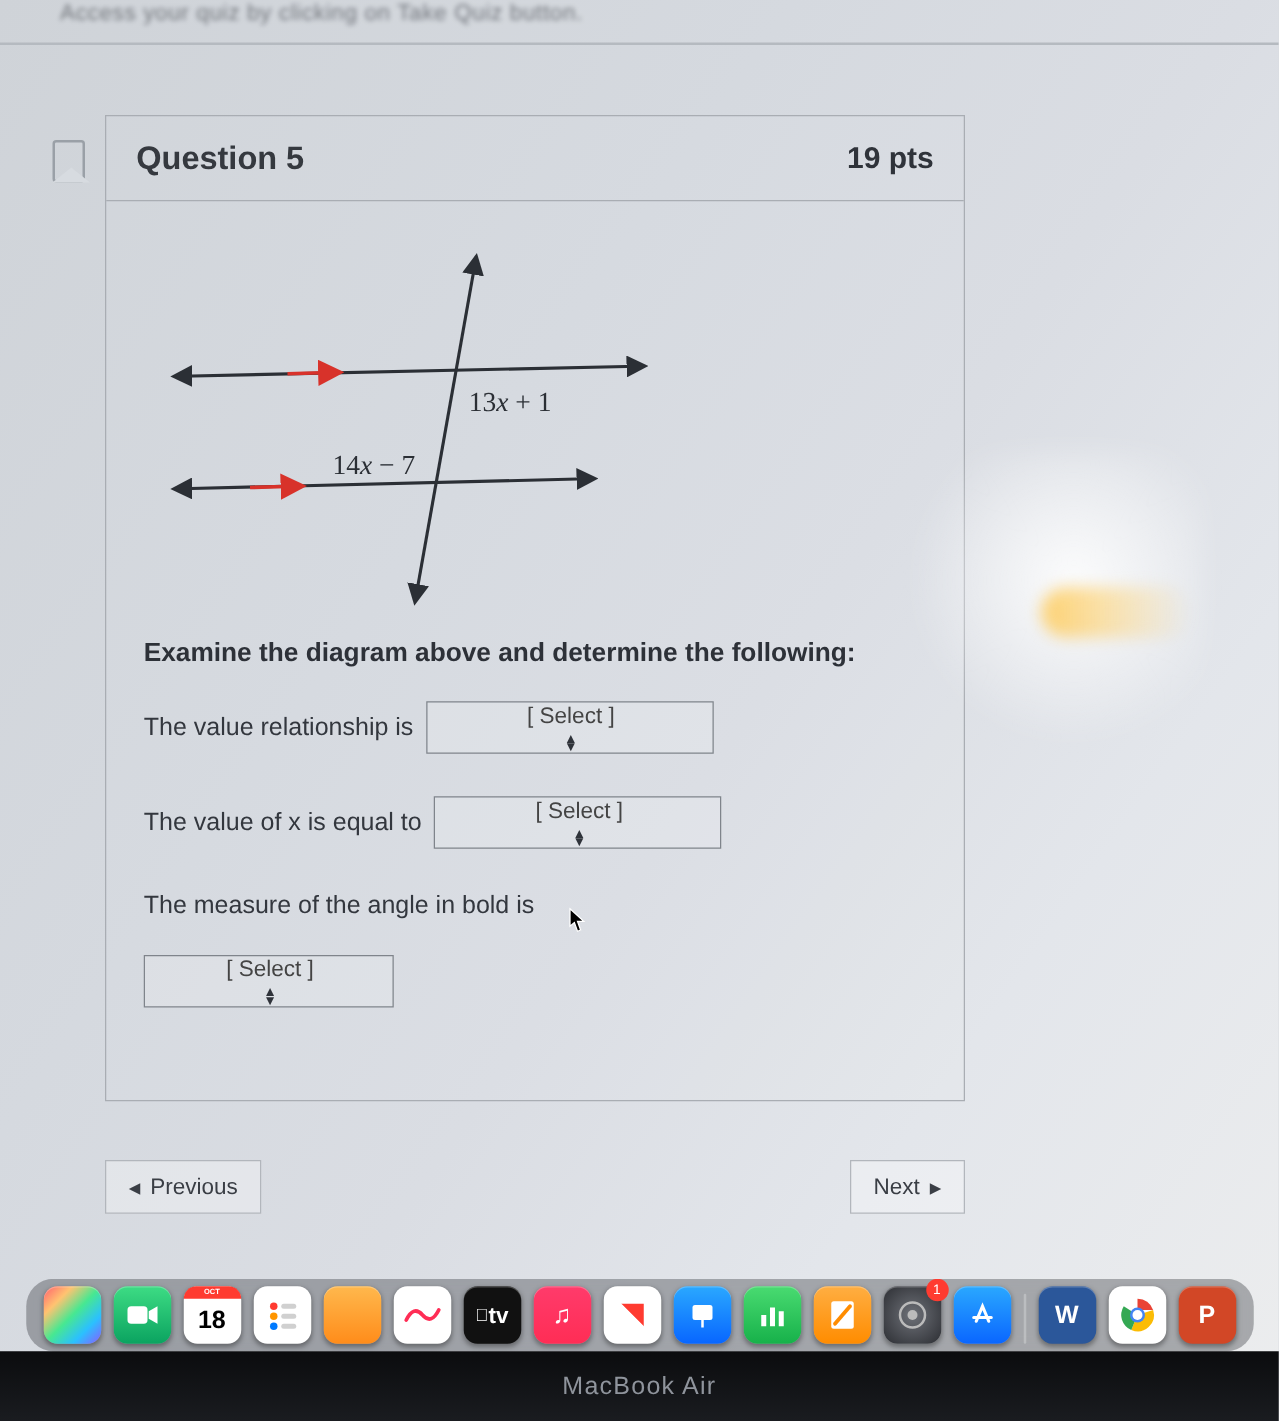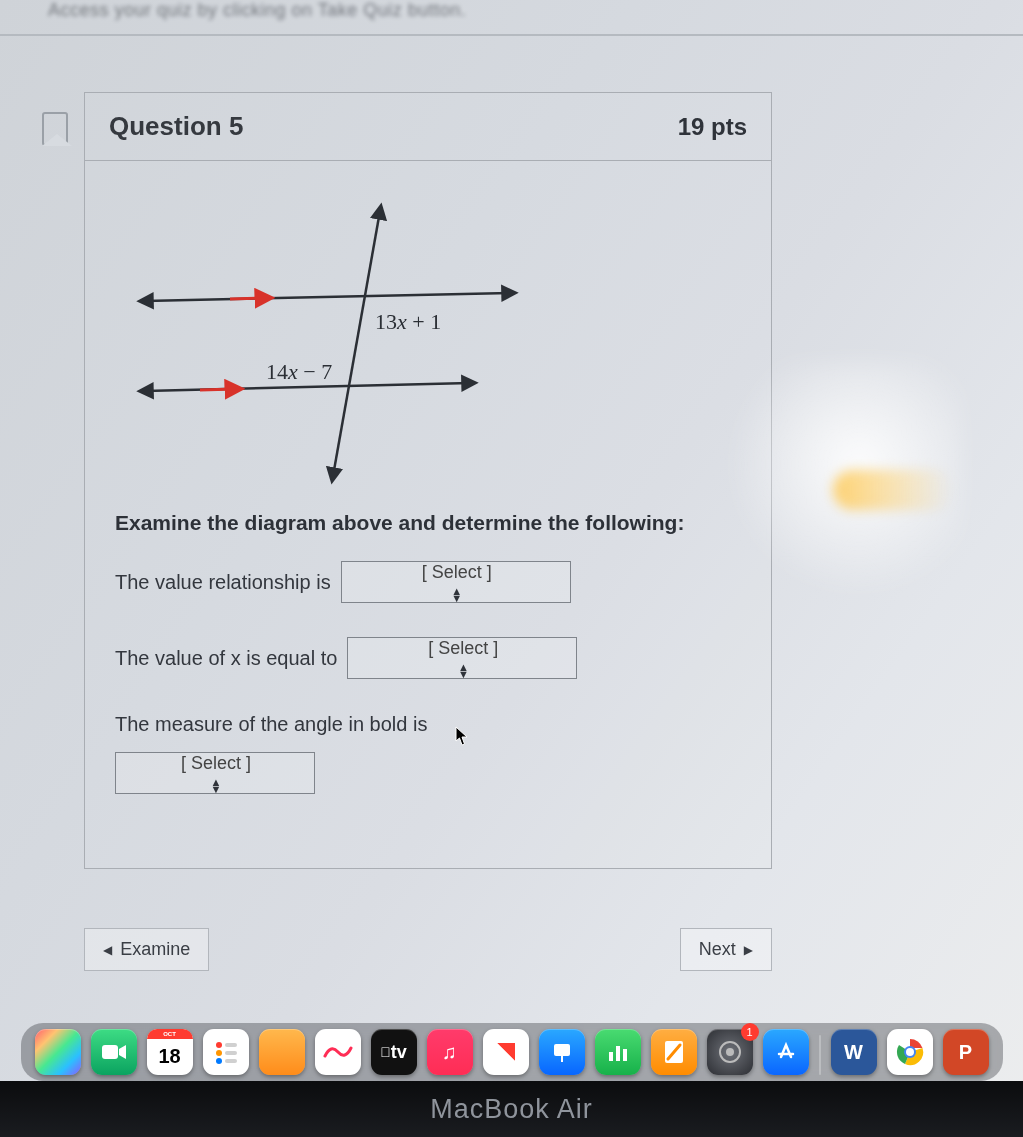--- a/index.html
+++ b/index.html
@@ -88,21 +88,21 @@
   }
   .dicon.sep{ width:2px; height:40px; background:rgba(255,255,255,.25); border-radius:1px; box-shadow:none;}
   .cal { background:#fff; color:#000; flex-direction:column; font-weight:700;}
   .cal .bar{ position:absolute; top:0; left:0; right:0; height:10px; background:#ff3b30; border-radius:11px 11px 0 0; font-size:6px; color:#fff; text-align:center; line-height:10px;}
   .cal .day{ font-size:20px; margin-top:8px;}
   .badge{ position:absolute; top:-6px; right:-6px; width:18px; height:18px; background:#ff3b30; border-radius:50%; font-size:11px; display:flex; align-items:center; justify-content:center; color:#fff;}
   .bezel{
     position:absolute; left:0; right:0; bottom:0; height:56px;
     background: linear-gradient(#0b0c0e, #1a1c20);
     display:flex; align-items:center; justify-content:center;
-    color:#8f949c; font-size:27px; letter-spacing:1px; font-weight:300;
+    color:#8f949c; font-size:20px; letter-spacing:1px; font-weight:300;
   }
   .cursor{
     position:absolute; width:14px; height:20px; pointer-events:none;
   }
 </style>
 </head>
 <body>
 
 <div class="screen">
   <div class="blur-top">Access your quiz by clicking on  Take Quiz  button.</div>
@@ -162,37 +162,37 @@
         <span>The value of x is equal to</span>
         <div class="select">
           <span>[ Select ]</span>
           <span class="selchev">
               <span>▲</span>
               <span>▼</span>
             </span>
         </div>
       </div>
 
-      <div class="qrow" style="flex-direction:column; align-items:flex-start; gap:16px;">
+      <div class="qrow" style="flex-direction:column; align-items:flex-start; gap:28px;">
         <span>The measure of the angle in bold is</span>
         <div class="select small">
           <span>[ Select ]</span>
           <span class="selchev">
               <span>▲</span>
               <span>▼</span>
             </span>
         </div>
       </div>
     </div>
   </div>
 
   <div class="navrow" style="top:928px;">
     <div class="btn">
       <span class="tri-l">◀</span>
-      <span>Examine</span>
+      <span>Previous</span>
     </div>
     <div class="btn">
       <span>Next</span>
       <span class="tri-r">▶</span>
     </div>
   </div>
 
   <svg class="cursor" style="left:455px; top:726px;" viewBox="0 0 14 20">
     <path d="M1 1 L1 15 L4.5 12 L7 19 L9.5 18 L7 11 L12 11 Z" fill="#000" stroke="#fff" stroke-width="1"></path>
   </svg>

